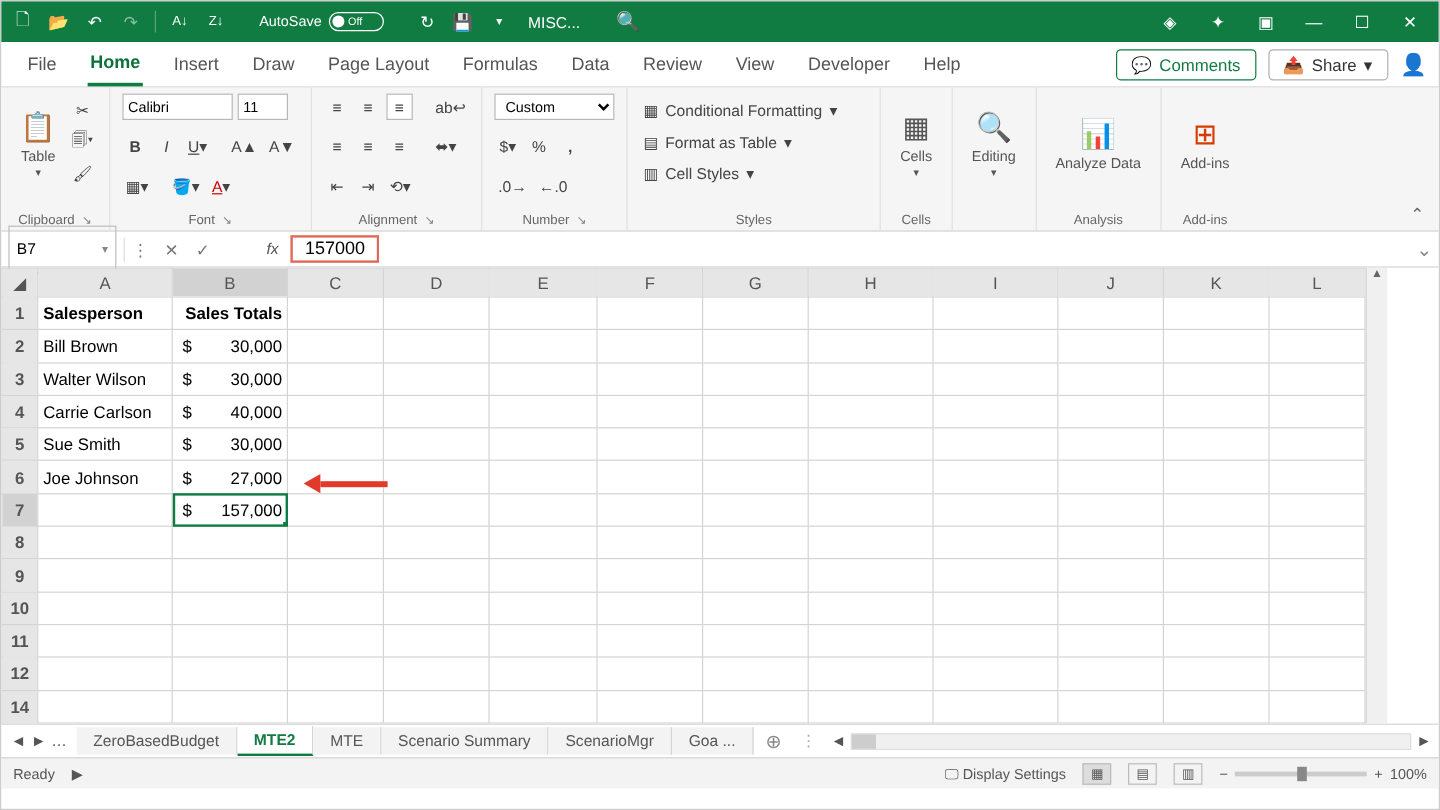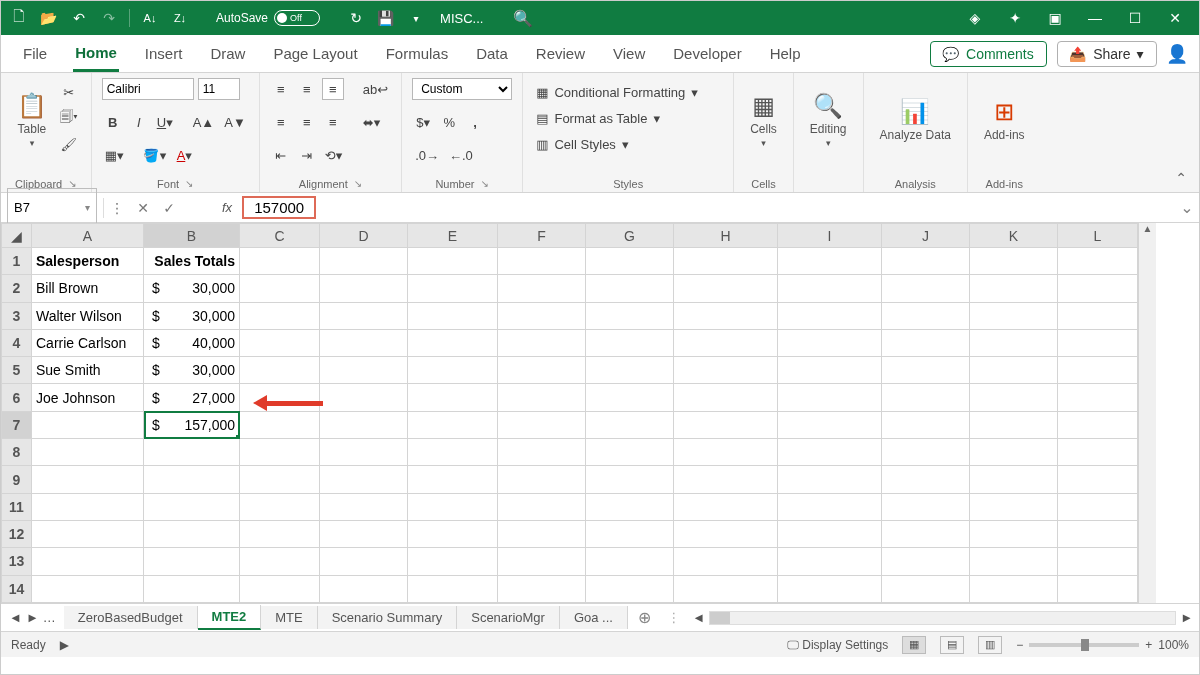--- a/index.html
+++ b/index.html
@@ -461,51 +461,51 @@
           <td></td>
           <td></td>
           <td></td>
           <td></td>
           <td></td>
           <td></td>
           <td></td>
           <td></td>
         </tr>
     <tr>
+          <th class="rowhdr">10</th>
+          <td></td>
+          <td></td>
+          <td></td>
+          <td></td>
+          <td></td>
+          <td></td>
+          <td></td>
+          <td></td>
+          <td></td>
+          <td></td>
+          <td></td>
+          <td></td>
+        </tr>
+    <tr>
           <th class="rowhdr">11</th>
           <td></td>
           <td></td>
           <td></td>
           <td></td>
           <td></td>
           <td></td>
           <td></td>
           <td></td>
           <td></td>
           <td></td>
           <td></td>
           <td></td>
         </tr>
     <tr>
           <th class="rowhdr">12</th>
-          <td></td>
-          <td></td>
-          <td></td>
-          <td></td>
-          <td></td>
-          <td></td>
-          <td></td>
-          <td></td>
-          <td></td>
-          <td></td>
-          <td></td>
-          <td></td>
-        </tr>
-    <tr>
-          <th class="rowhdr">13</th>
           <td></td>
           <td></td>
           <td></td>
           <td></td>
           <td></td>
           <td></td>
           <td></td>
           <td></td>
           <td></td>
           <td></td>

